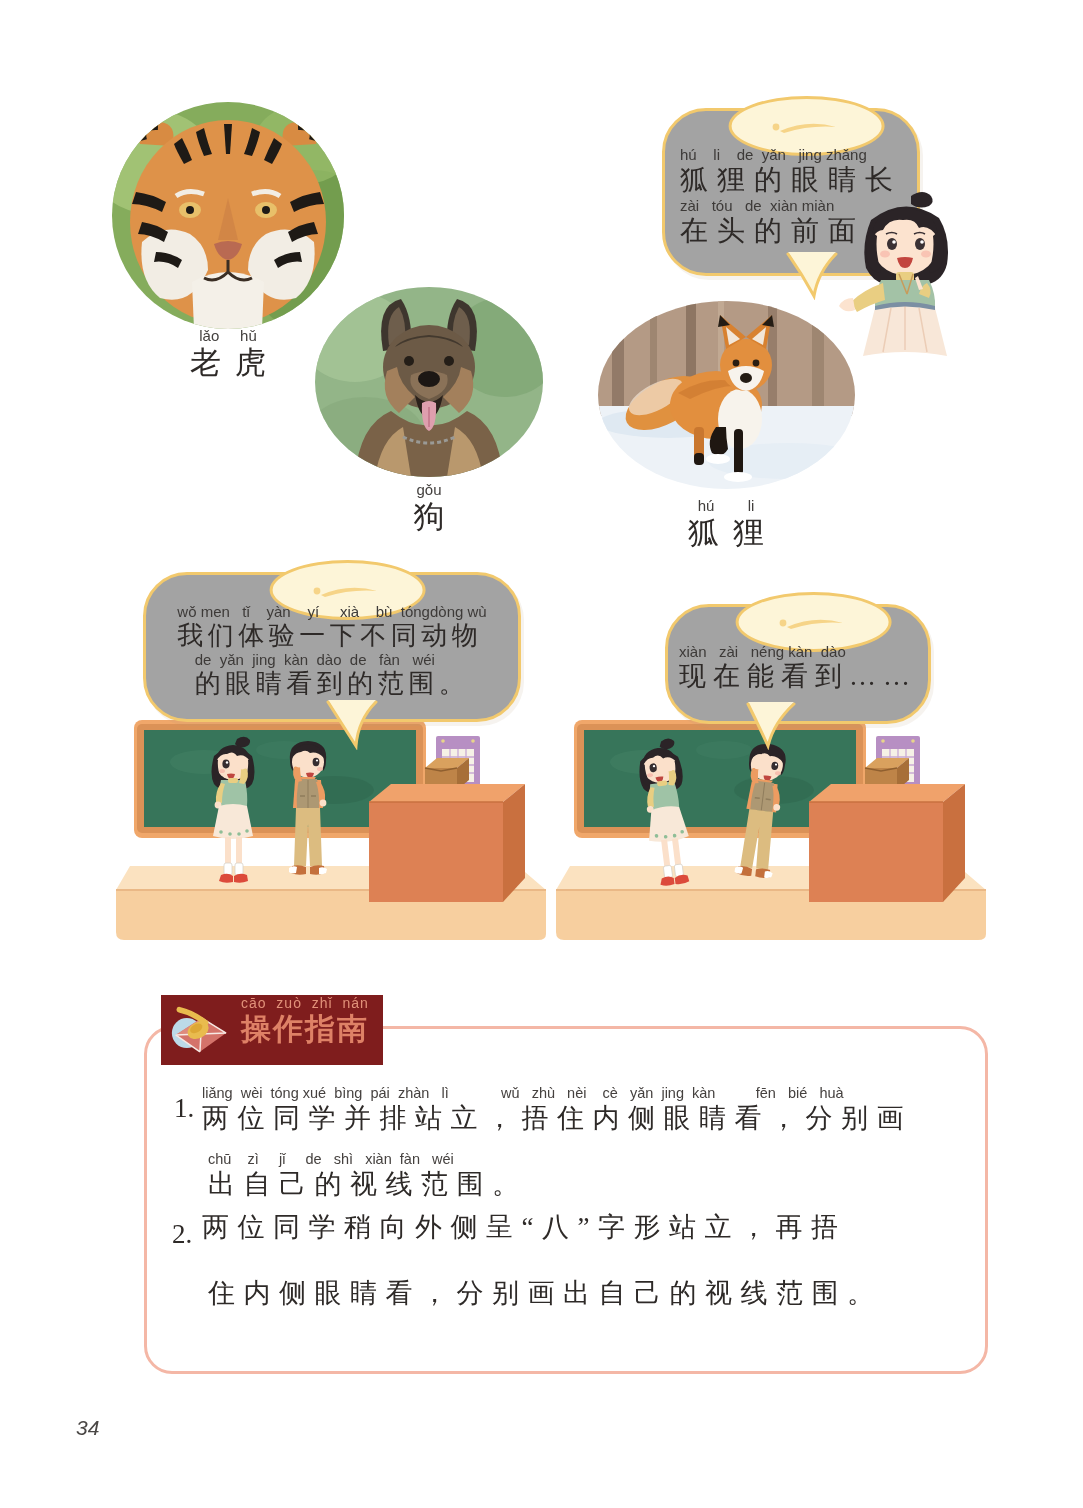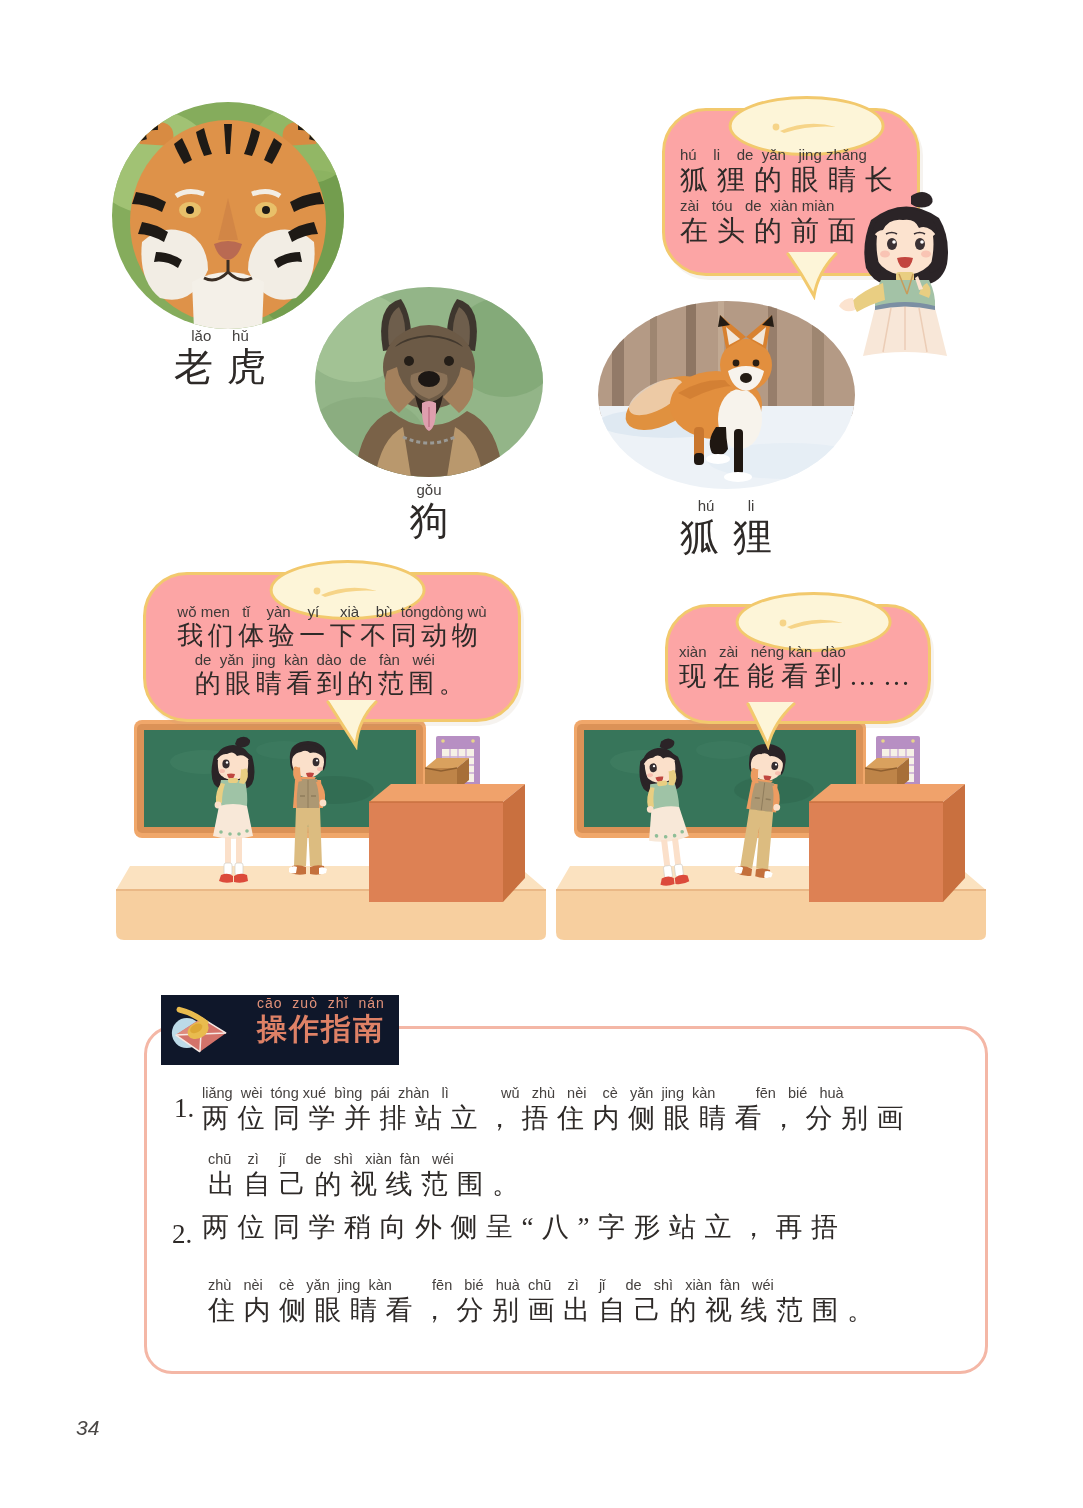--- a/index.html
+++ b/index.html
@@ -3,39 +3,39 @@
 <meta charset="utf-8">
 <style>
   html,body{margin:0;padding:0;background:#fff;}
   .page{position:relative;width:1083px;height:1508px;background:#fff;overflow:hidden;
         font-family:"Liberation Sans","DejaVu Sans",sans-serif;color:#2e2a28;}
   .abs{position:absolute;}
   
   .fig-label{position:absolute;text-align:center;}
   .py{white-space:pre;font-size:15px;color:#423f3d;line-height:1.15;}
   .hz{font-family:"Liberation Serif","DejaVu Serif",serif;color:#2e2a28;line-height:1.2;}
-  .fig-label .hz{font-size:39px;letter-spacing:14px;text-indent:14px;}
+  .fig-label .hz{font-size:31px;letter-spacing:14px;text-indent:14px;}
   
-  .bubble{position:absolute;background:#fca5a5;border:3px solid #F2C96D;border-radius:44px;
+  .bubble{position:absolute;background:#a3a3a3;border:3px solid #F2C96D;border-radius:44px;
           display:flex;flex-direction:column;justify-content:center;align-items:center;
           z-index:2;box-shadow:3px 4px 0 rgba(180,160,120,.12);}
   .bubble::before{content:"";position:absolute;top:-15px;left:50%;transform:translateX(-40%);
           width:150px;height:54px;background:#FDF5D8;border:3px solid #F2C96D;border-radius:50%;z-index:-1;}
   .swoosh{position:absolute;top:7px;left:50%;transform:translateX(-30%);}
   .bline{text-align:left;}
   .bubble .py{font-size:15px;color:#3d3a38;}
   .hz28{font-size:28px;letter-spacing:9px;}
   .hz26{font-size:26px;letter-spacing:4.5px;}
   .hz27{font-size:27px;letter-spacing:7px;}
   .tail{position:absolute;z-index:3;}
   
   .guide-box{position:absolute;left:144px;top:1026px;width:838px;height:342px;
              border:3px solid #F4B7A6;border-radius:28px;background:#fff;}
   .guide-heading{position:absolute;left:14px;top:-34px;display:flex;align-items:flex-start;
-             gap:26px;background:#0f172a;padding:0 14px 2px 6px;}
+             gap:10px;background:#7f1d1d;padding:0 14px 2px 6px;}
   .gh-text .py{font-size:14px;color:#E2927A;letter-spacing:1px;}
   .gh-text .hz{font-family:"Liberation Sans",sans-serif;font-weight:bold;font-size:30px;
              color:#DE8166;letter-spacing:2px;}
   .g-num{position:absolute;font-family:"Liberation Serif","DejaVu Serif",serif;font-size:27px;color:#2e2a28;}
   .g-line{position:absolute;}
   .g-line .py{font-size:14.5px;color:#45413f;}
   .g-line .hz{font-size:27px;letter-spacing:8.5px;}
   .page-num{position:absolute;left:76px;top:1416px;font-size:21px;font-style:italic;color:#4a4745;}
 </style>
 </head>
@@ -166,21 +166,21 @@
           <path d="M24,90 Q40,92 54,100 L50,110 Q34,102 20,102 Z"></path>
           <path d="M208,90 Q192,92 178,100 L182,110 Q198,102 212,102 Z"></path>
           <path d="M30,120 Q44,122 56,130 L52,140 Q38,132 26,132 Z"></path>
           <path d="M202,120 Q188,122 176,130 L180,140 Q194,132 206,132 Z"></path>
           <path d="M44,150 Q58,150 70,158 L66,166 Q54,158 42,160 Z"></path>
           <path d="M188,150 Q174,150 162,158 L166,166 Q178,158 190,160 Z"></path>
         </g>
       </g>
     </svg>
   </figure>
-  <div class="fig-label" style="left:120px;top:327px;width:200px">
+  <div class="fig-label" style="left:128px;top:327px;width:200px">
     <div class="py">lǎo     hǔ</div>
     <div class="hz">老虎</div>
   </div>
 
   <div class="bubble" style="left:662px;top:108px;width:252px;height:152px;padding-top:10px">
     <svg class="swoosh" width="70" height="18" viewBox="0 0 70 18">
       <path d="M10,13 Q38,1 66,9 Q40,7 14,15 Z" fill="#F6D488"></path>
         <circle cx="6" cy="9" r="3.4" fill="#F6D488"></circle>
     </svg>
     <div class="bline">
@@ -388,19 +388,18 @@
     <div class="g-line" style="left:61px;top:122px">
       <div class="py">chū    zì     jǐ     de   shì   xiàn  fàn   wéi</div>
       <div class="hz">出自己的视线范围。</div>
     </div>
 
     <div class="g-num" style="left:25px;top:190px">2.</div>
     <div class="g-line" style="left:55px;top:182px">
       <div class="hz">两位同学稍向外侧呈“八”字形站立，再捂</div>
     </div>
     <div class="g-line" style="left:61px;top:248px">
-      <div class="py">zhù   nèi    cè   yǎn  jing  kàn          fēn   bié   huà  chū    zì     jǐ     de   shì   xiàn  fàn   wéi</div>
       <div class="hz">住内侧眼睛看，分别画出自己的视线范围。</div>
     </div>
   </section>
 
   <div class="page-num">34</div>
 </div>
 
 </body></html>

